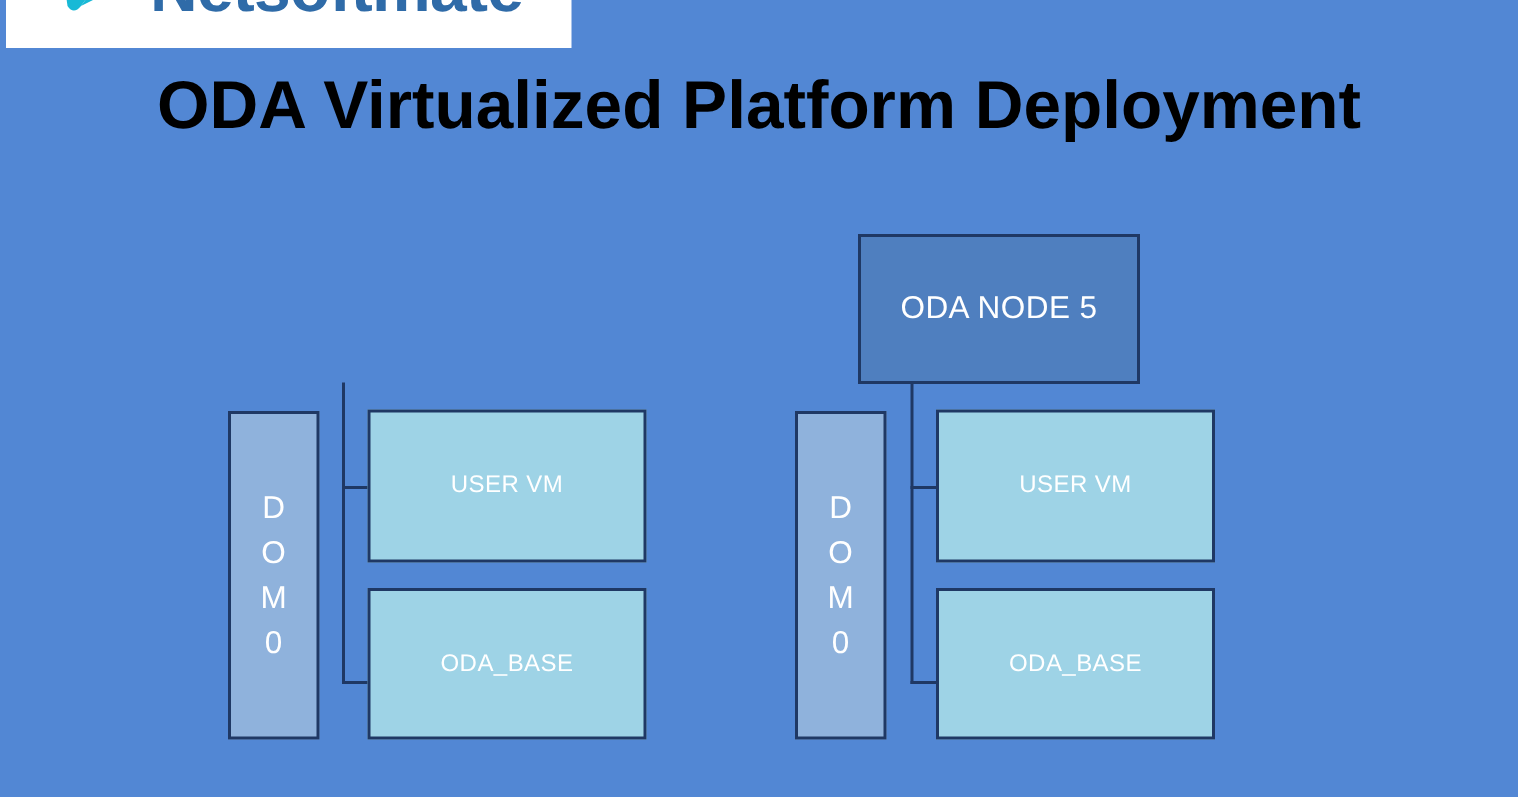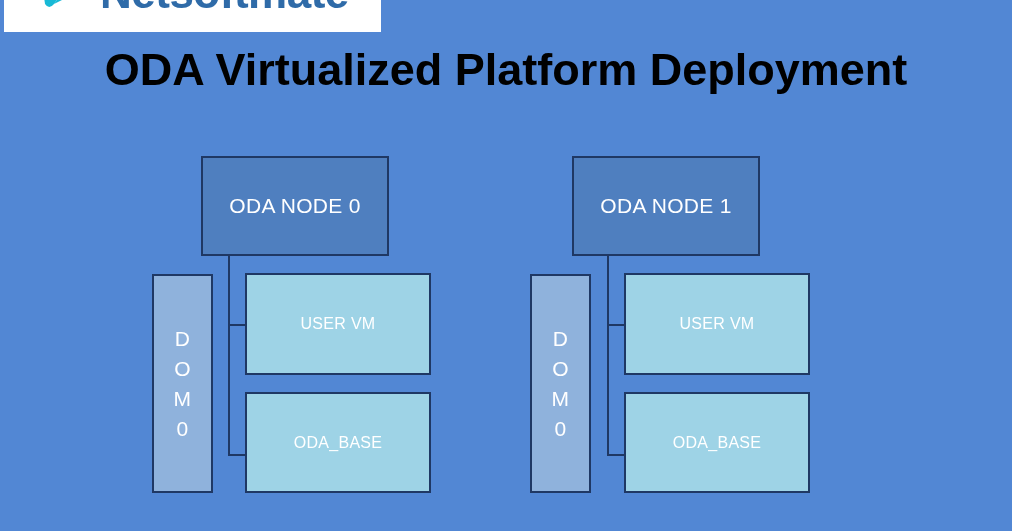--- a/index.html
+++ b/index.html
@@ -110,23 +110,20 @@
     </svg>
     <div id="logo-wordmark">Netsoftmate</div>
   </div>
 
   <div id="title">ODA Virtualized Platform Deployment</div>
 
   <div class="conn-v" style="left:228px; top:255px; height:201px;"></div>
   <div class="conn-h" style="left:228px; top:324px; width:18px;"></div>
   <div class="conn-h" style="left:228px; top:454px; width:18px;"></div>
 
-  <div class="box node-box" style="left:201px; top:156px; width:188px; height:100px;">
-    <span>ODA NODE 0</span>
-  </div>
 
   <div class="box dom0-box" style="left:152px; top:274px; width:61px; height:219px;">
     <span>D</span>
     <span>O</span>
     <span>M</span>
     <span>0</span>
   </div>
 
   <div class="box vm-box" style="left:245px; top:273px; width:186px; height:102px;">
     <span>USER VM</span>
@@ -134,21 +131,21 @@
 
   <div class="box vm-box" style="left:245px; top:392px; width:186px; height:101px;">
     <span>ODA_BASE</span>
   </div>
 
   <div class="conn-v" style="left:607px; top:255px; height:201px;"></div>
   <div class="conn-h" style="left:607px; top:324px; width:18px;"></div>
   <div class="conn-h" style="left:607px; top:454px; width:18px;"></div>
 
   <div class="box node-box" style="left:572px; top:156px; width:188px; height:100px;">
-    <span>ODA NODE 1</span>
+    <span>ODA NODE 5</span>
   </div>
 
   <div class="box dom0-box" style="left:530px; top:274px; width:61px; height:219px;">
     <span>D</span>
     <span>O</span>
     <span>M</span>
     <span>0</span>
   </div>
 
   <div class="box vm-box" style="left:624px; top:273px; width:186px; height:102px;">

